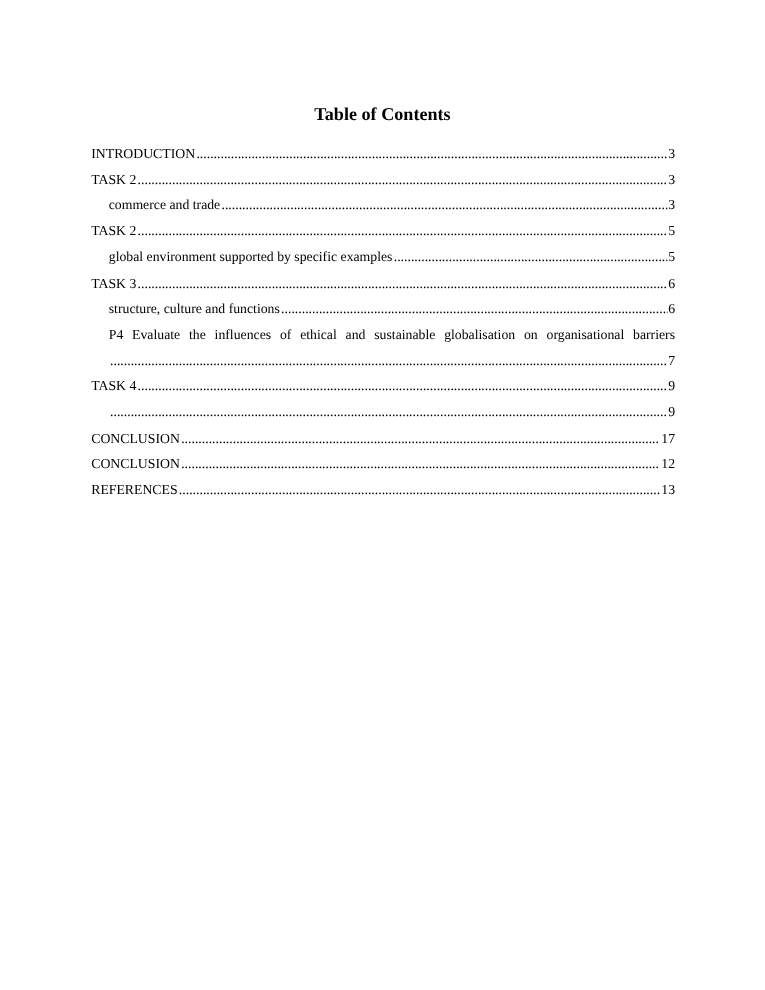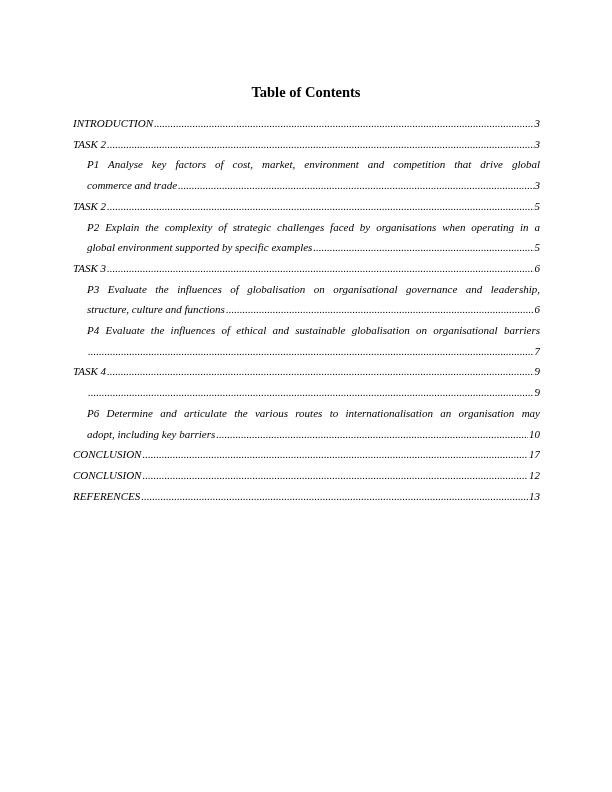--- a/index.html
+++ b/index.html
@@ -10,21 +10,21 @@
     }
     .page { position: absolute; left: 0; top: 0; width: 612px; height: 568px; background: #fff; }
     .toc-title {
       position: absolute; left: 0; width: 612px; top: 84px;
       text-align: center; font-weight: bold; font-size: 14.5px; line-height: 17px;
     }
     .toc {
       position: absolute; left: 73px; top: 113px; width: 467px;
       font-size: 11px; line-height: 20.7px;
     }
-    .entry { position: relative; font-style: italic; }
+    .entry { position: relative; }
     .entry.sub { padding-left: 14px; }
     .line {
       display: flex; align-items: baseline; white-space: nowrap; overflow: hidden;
     }
     .line .txt { flex: 0 0 auto; }
     .line .dots {
       flex: 1 1 auto; overflow: hidden; white-space: nowrap; margin: 0 1px;
     }
     .line .dots::after {
       content: "........................................................................................................................................................................................................................................................................................";
@@ -53,55 +53,52 @@
 
     <div class="entry">
       <div class="line">
         <span class="txt">TASK 2</span>
         <span class="dots"></span>
         <span class="pg">3</span>
       </div>
     </div>
 
     <div class="entry sub">
-      <span class="just">P1 Analyse key factors of cost, market, environment and competition that drive global</span>
       <div class="line">
         <span class="txt">commerce and trade</span>
         <span class="dots"></span>
         <span class="pg">3</span>
       </div>
     </div>
 
     <div class="entry">
       <div class="line">
         <span class="txt">TASK 2</span>
         <span class="dots"></span>
         <span class="pg">5</span>
       </div>
     </div>
 
     <div class="entry sub">
-      <span class="just">P2 Explain the complexity of strategic challenges faced by organisations when operating in a</span>
       <div class="line">
         <span class="txt">global environment supported by specific examples</span>
         <span class="dots"></span>
         <span class="pg">5</span>
       </div>
     </div>
 
     <div class="entry">
       <div class="line">
         <span class="txt">TASK 3</span>
         <span class="dots"></span>
         <span class="pg">6</span>
       </div>
     </div>
 
     <div class="entry sub">
-      <span class="just">P3 Evaluate the influences of globalisation on organisational governance and leadership,</span>
       <div class="line">
         <span class="txt">structure, culture and functions</span>
         <span class="dots"></span>
         <span class="pg">6</span>
       </div>
     </div>
 
     <div class="entry sub">
       <span class="just">P4 Evaluate the influences of ethical and sustainable globalisation on organisational barriers</span>
       <div class="line">
@@ -119,28 +116,20 @@
       </div>
     </div>
 
     <div class="entry sub">
       <div class="line">
         <span class="dots"></span>
         <span class="pg">9</span>
       </div>
     </div>
 
-    <div class="entry sub">
-      <span class="just">P6 Determine and articulate the various routes to internationalisation an organisation may</span>
-      <div class="line">
-        <span class="txt">adopt, including key barriers</span>
-        <span class="dots"></span>
-        <span class="pg">10</span>
-      </div>
-    </div>
 
     <div class="entry">
       <div class="line">
         <span class="txt">CONCLUSION </span>
         <span class="dots"></span>
         <span class="pg">17</span>
       </div>
     </div>
 
     <div class="entry">

